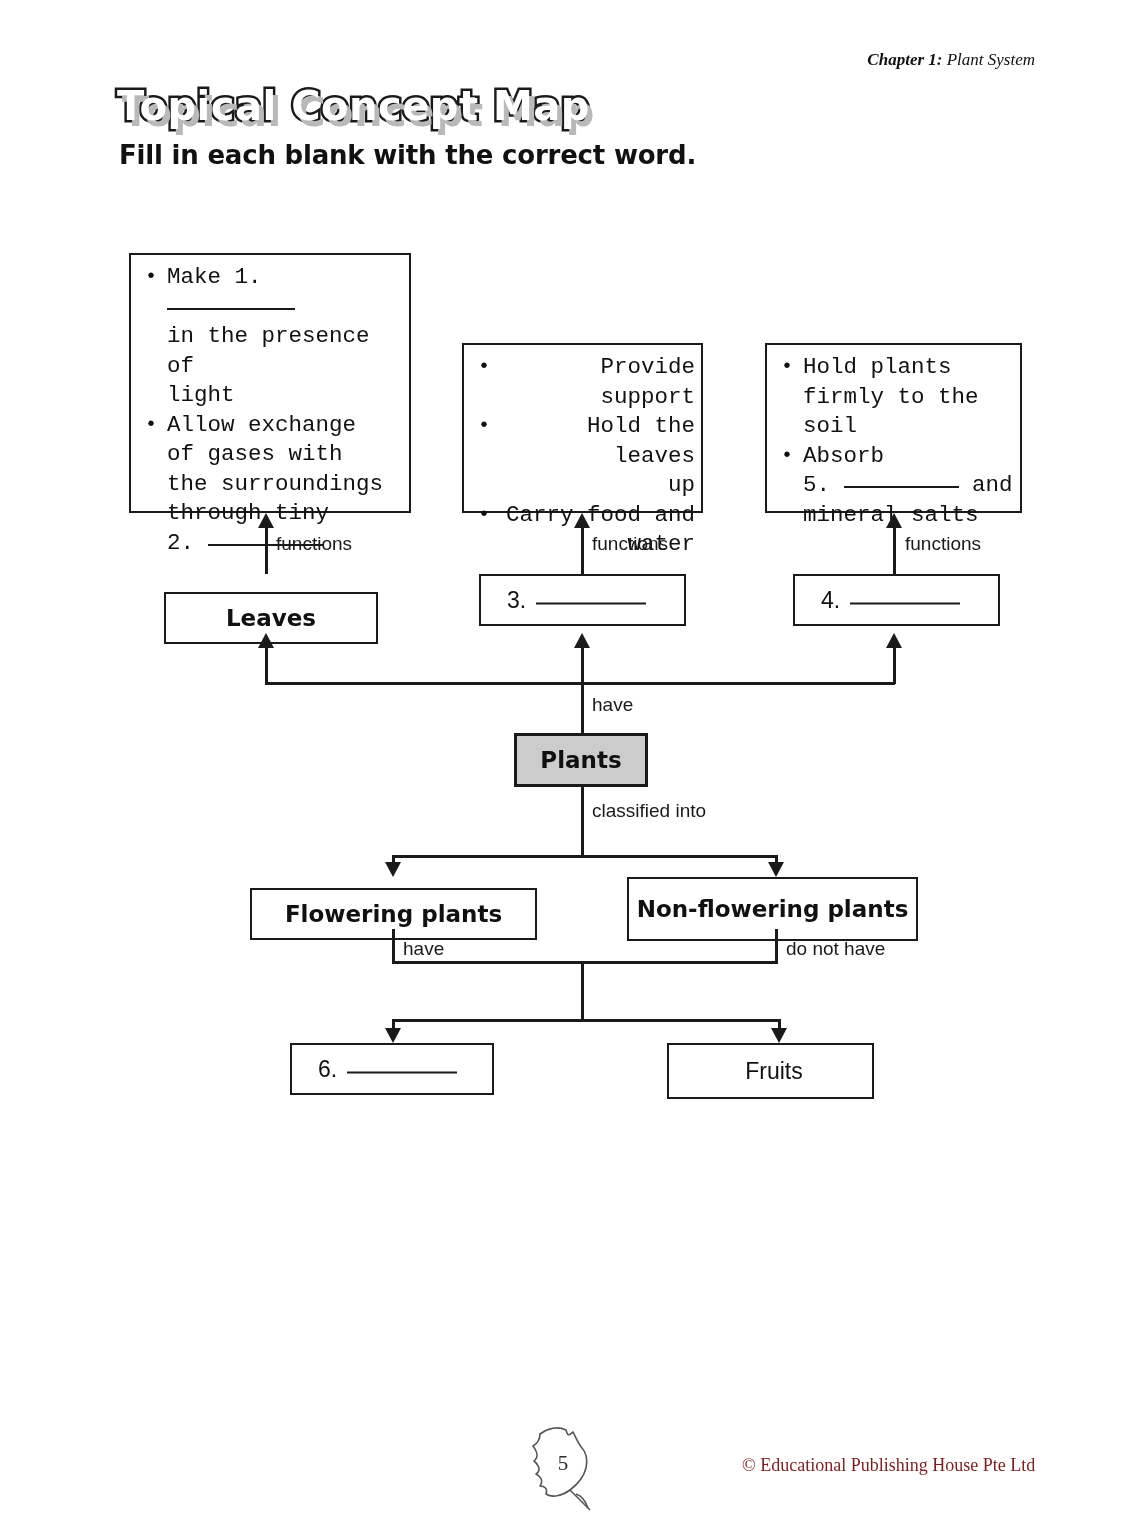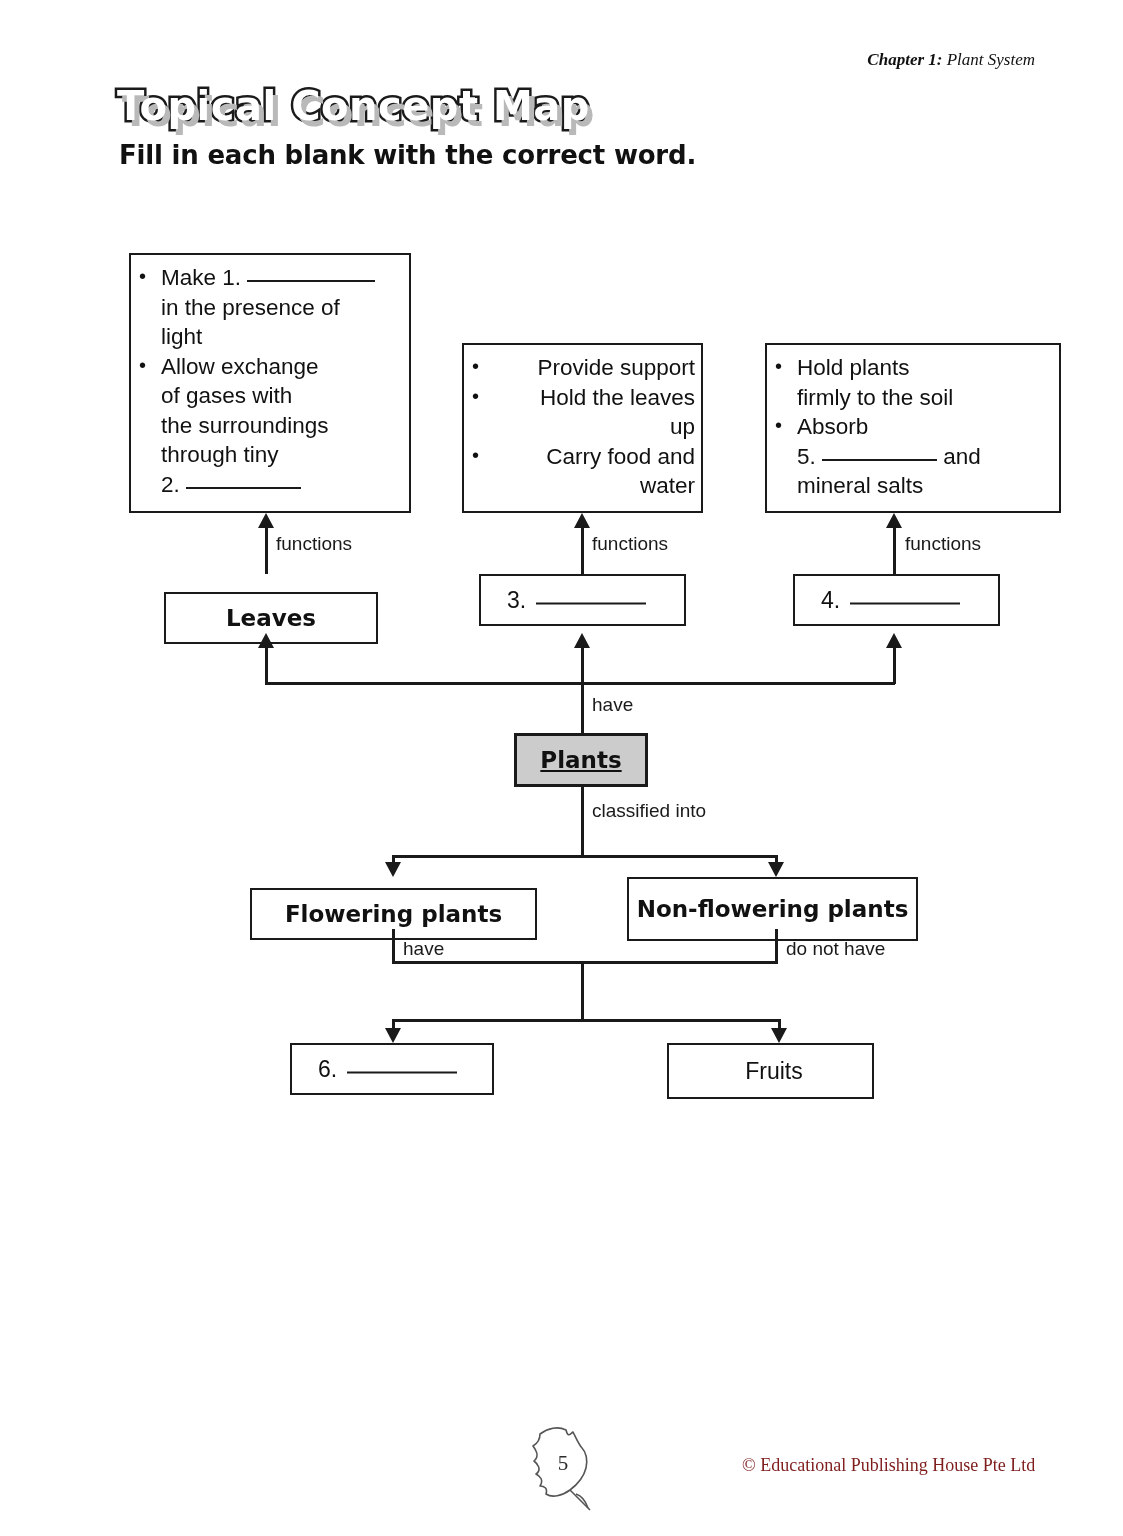--- a/index.html
+++ b/index.html
@@ -74,35 +74,35 @@
   
   .box {
     position: absolute;
     box-sizing: border-box;
     border: 2.5px solid #1a1a1a;
     background: #ffffff;
   }
   .box.shaded {
     background: #cccccc;
     border-width: 3.5px;
-    text-decoration: underline;
   }
   .box-center {
     display: flex;
     align-items: center;
     justify-content: center;
     text-align: center;
   }
 
   .bullets {
     list-style: none;
     margin: 0;
-    padding: 8px 6px 6px 2px;
+    padding: 8px 6px 6px 8px;
     font-size: 22.5px;
     line-height: 29.5px;
+    font-family: Liberation Mono, monospace;
   }
   .bullets li {
     position: relative;
     padding-left: 28px;
     margin: 0;
   }
   .bullets li:before {
     content: "\2022";
     position: absolute;
     left: 6px;
@@ -238,21 +238,21 @@
         <span>Hold the leaves</span><br>
         <span>up</span>
       </li>
       <li>
         <span>Carry food and</span><br>
         <span>water</span>
       </li>
     </ul>
   </div>
 
-  <div class="box" style="left:765px; top:343px; width:296px; height:170px;">
+  <div class="box" style="left:765px; top:343px; width:257px; height:170px;">
     <ul class="bullets">
       <li>
         <span>Hold plants</span><br>
         <span>firmly to the soil</span>
       </li>
       <li>
         <span>Absorb</span><br>
         <span>5.</span>
         <span class="blank blank-md"></span>
         <span>and</span><br>

